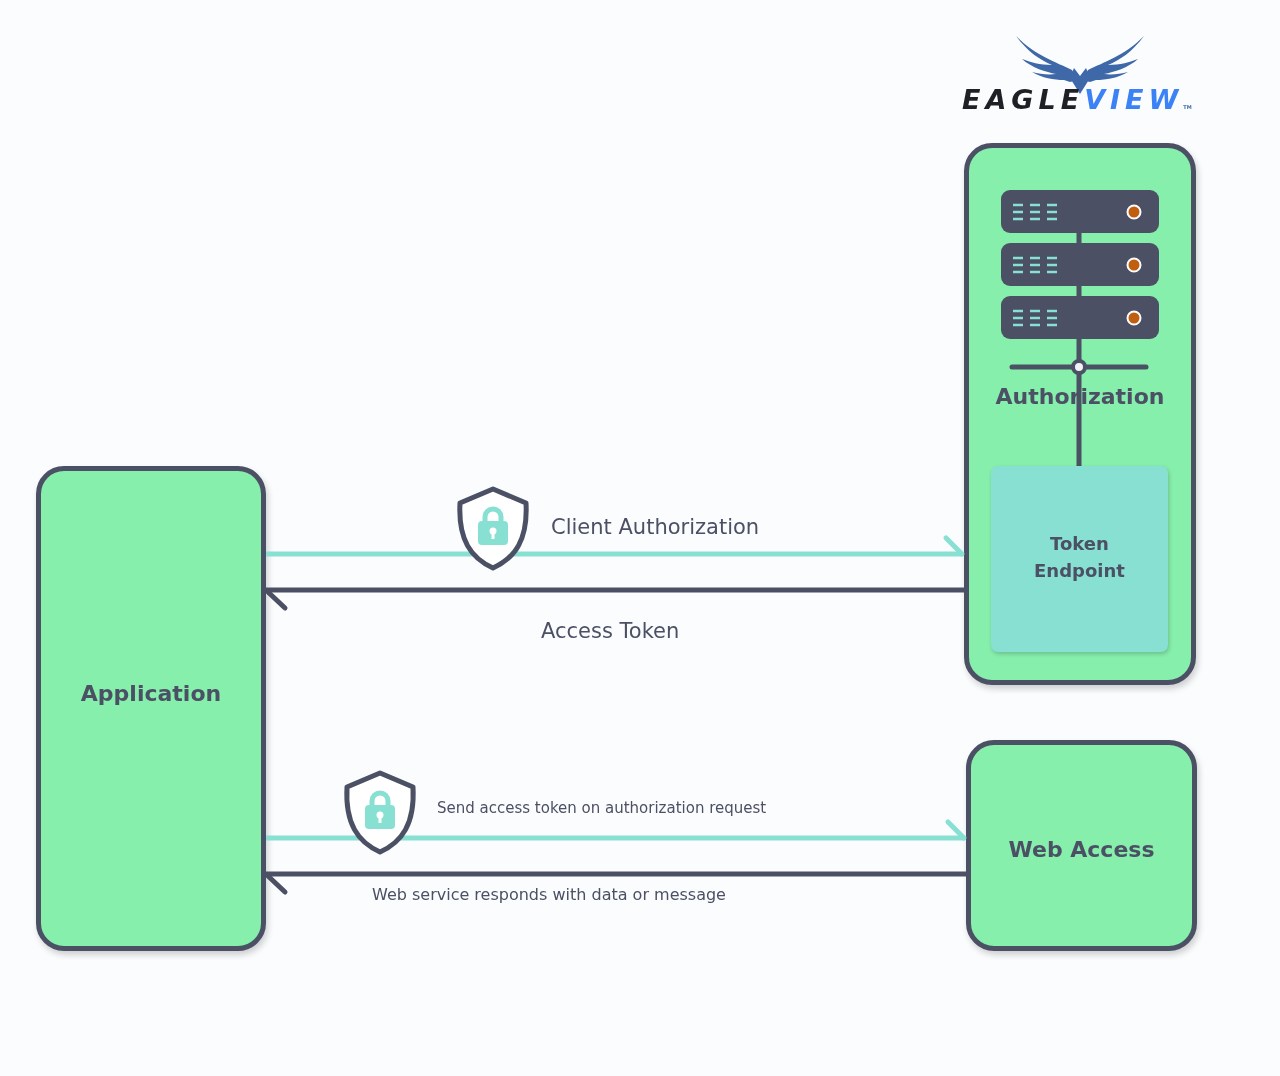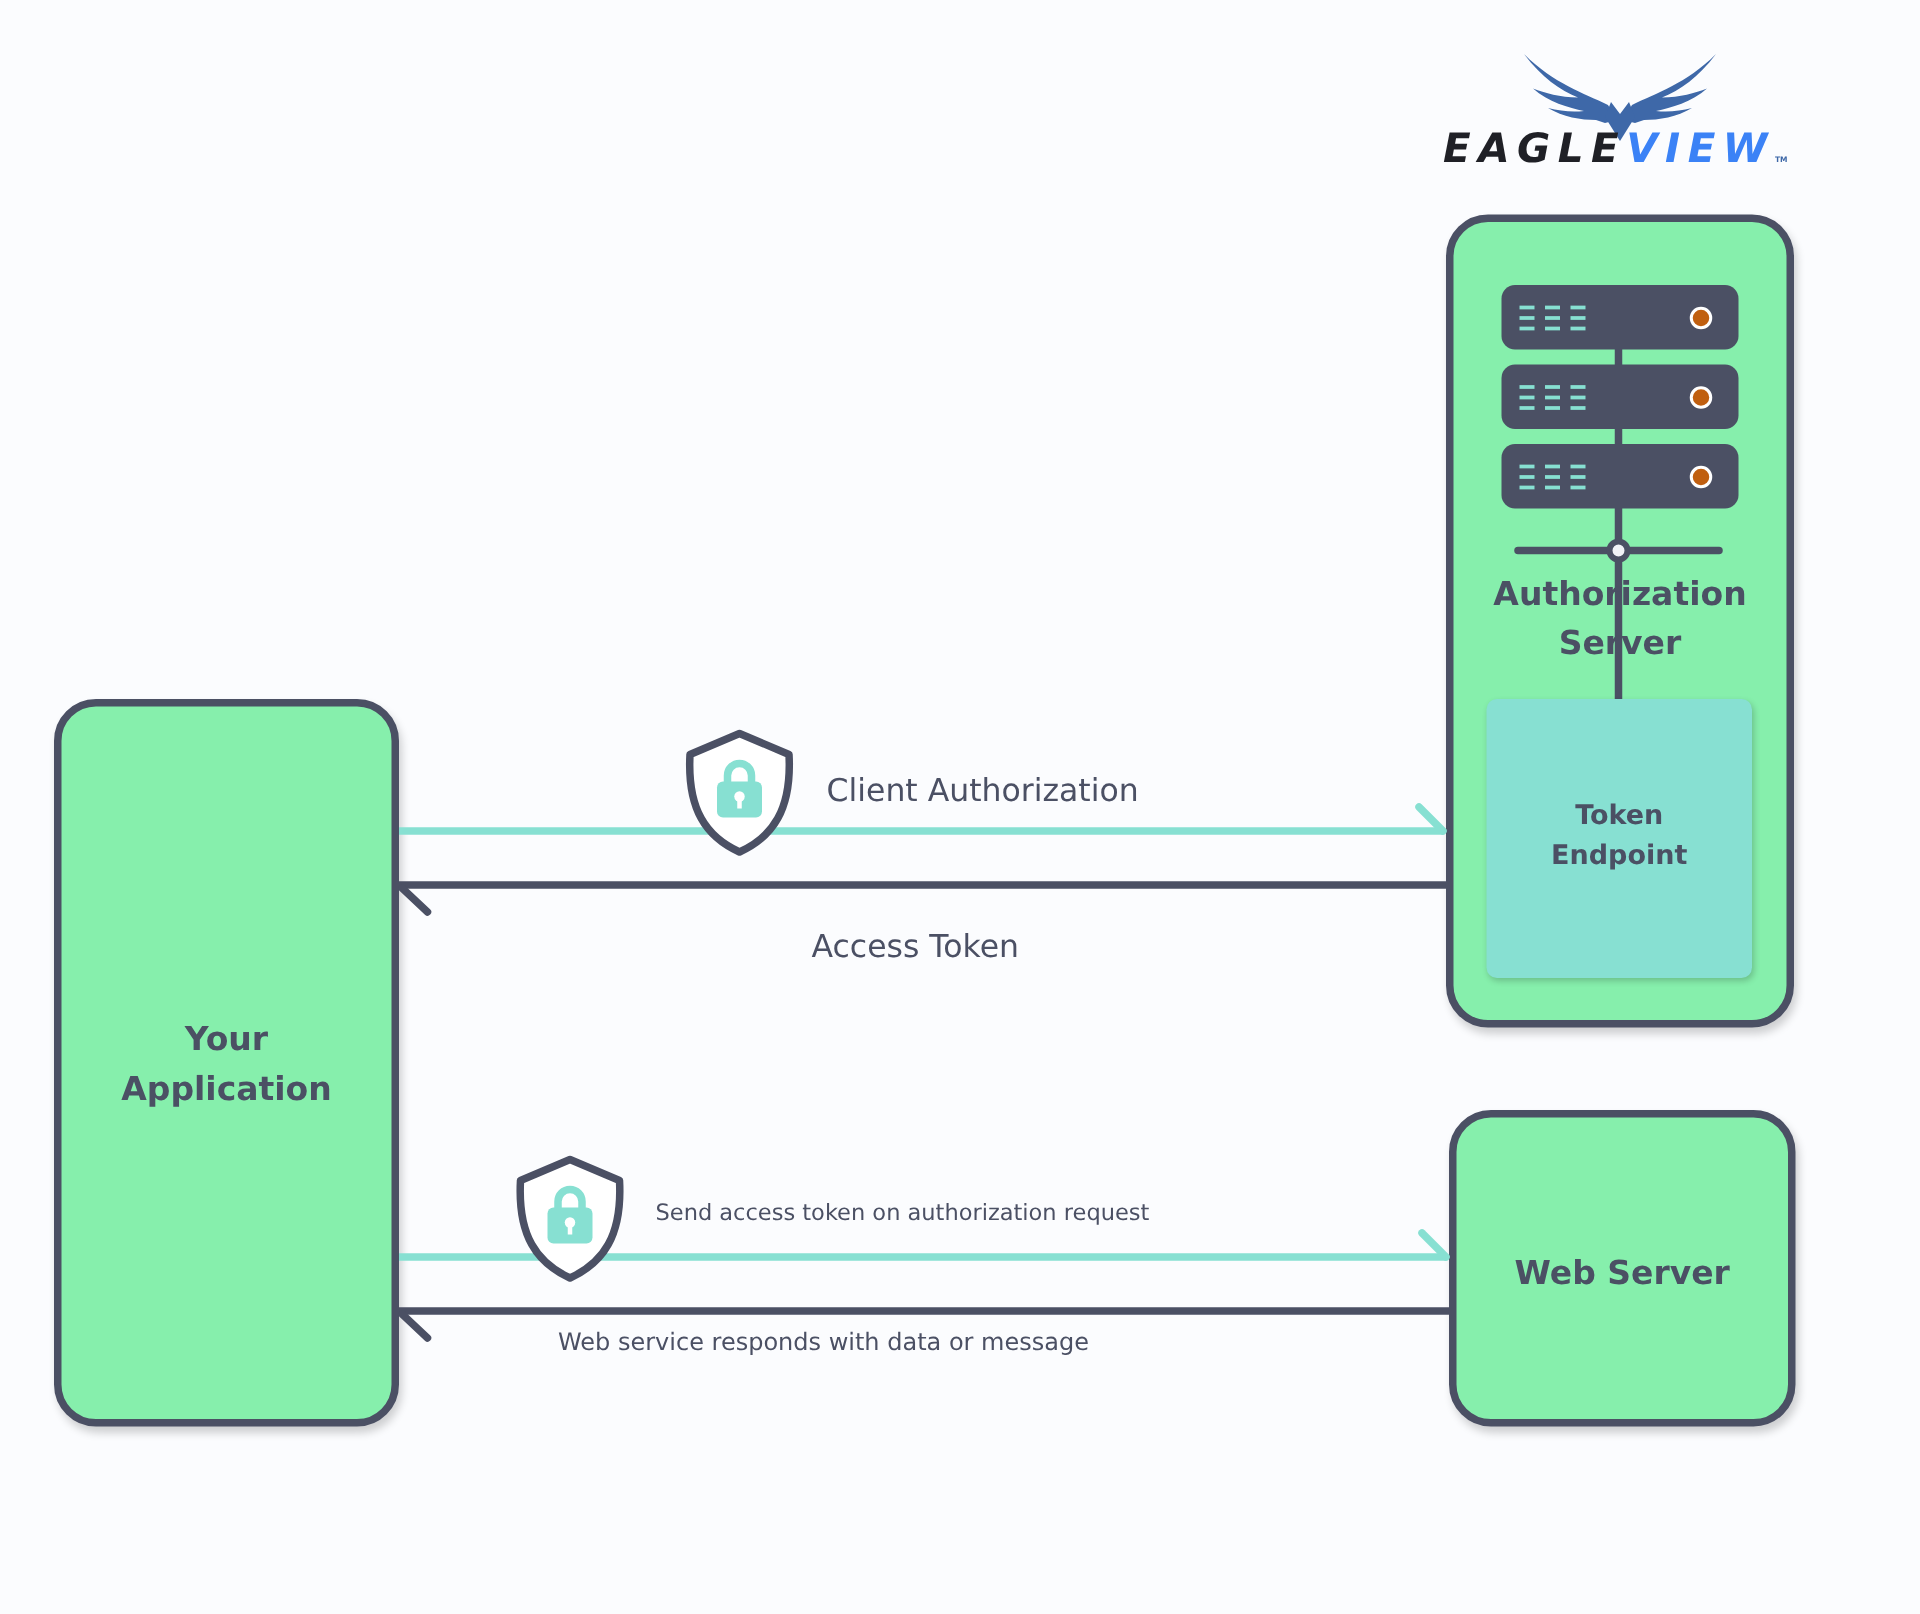--- a/index.html
+++ b/index.html
@@ -29,21 +29,20 @@
     <path d="M122 48 L128 38 C144 30 164 24 184 4 C172 20 160 28 148 33 C160 33 170 30 178 27 C168 36 154 40 144 42 C152 43 160 42 168 40 C158 46 146 48 136 48 L130 50 Z" fill="#3e68a8"></path>
     <path d="M110 46 L120 62 L130 46 L126 36 L120 44 L114 36 Z" fill="#3e68a8"></path>
   </svg>
   <div class="abs" style="left:2px; top:52px; font-size:27px; font-weight:bold; font-style:italic; letter-spacing:5px; white-space:nowrap;">
     <span style="color:#1f2026;">EAGLE</span><span style="color:#3b82f6;">VIEW</span><span style="font-size:5px; letter-spacing:0; color:#3e68a8; font-style:normal;">TM</span>
   </div>
 </div>
 
 <div class="box" style="left:36px; top:466px; width:230px; height:485px; border-radius:28px;">
   <div class="abs label-bold" style="left:0; right:0; top:206px;">
-    <div>Your</div>
     <div>Application</div>
   </div>
 </div>
 
 <div class="box" style="left:964px; top:143px; width:232px; height:542px; border-radius:28px;">
 
   <svg width="232" height="240" style="left:-5px; top:-5px;">
     <g>
       <line x1="115" y1="80" x2="115" y2="360" stroke="#4b5064" stroke-width="5"></line>
       <line x1="48" y1="224" x2="182" y2="224" stroke="#4b5064" stroke-width="5" stroke-linecap="round"></line>
@@ -90,33 +89,32 @@
           <line x1="83" y1="175" x2="93" y2="175"></line>
         <line x1="49" y1="182" x2="59" y2="182"></line>
           <line x1="66" y1="182" x2="76" y2="182"></line>
           <line x1="83" y1="182" x2="93" y2="182"></line>
       </g>
       <circle cx="170" cy="175" r="6.5" fill="#c05f10" stroke="#ffffff" stroke-width="2"></circle>
     </g>
   </svg>
   <div class="abs label-bold" style="left:0; right:0; top:232px;">
     <div>Authorization</div>
-    <div>Server</div>
   </div>
 
   <div class="abs" style="left:22px; top:318px; width:177px; height:186px; background:#87e0d2; border-radius:7px; box-shadow:1px 2px 4px rgba(0,0,0,0.2);">
     <div class="abs" style="left:0; right:0; top:64px; text-align:center; font-weight:bold; font-size:18px; line-height:27px;">
       <div>Token</div>
       <div>Endpoint</div>
     </div>
   </div>
 </div>
 
 <div class="box" style="left:966px; top:740px; width:231px; height:211px; border-radius:28px;">
-  <div class="abs label-bold" style="left:0; right:0; top:88px;">Web Server</div>
+  <div class="abs label-bold" style="left:0; right:0; top:88px;">Web Access</div>
 </div>
 
 <svg width="1280" height="1076">
 
   <g>
     <line x1="266" y1="554" x2="962" y2="554" stroke="#87e0d2" stroke-width="5"></line>
     <polyline points="946,538 962,554" fill="none" stroke="#87e0d2" stroke-width="5" stroke-linecap="round"></polyline>
   </g>
 
   <g>

